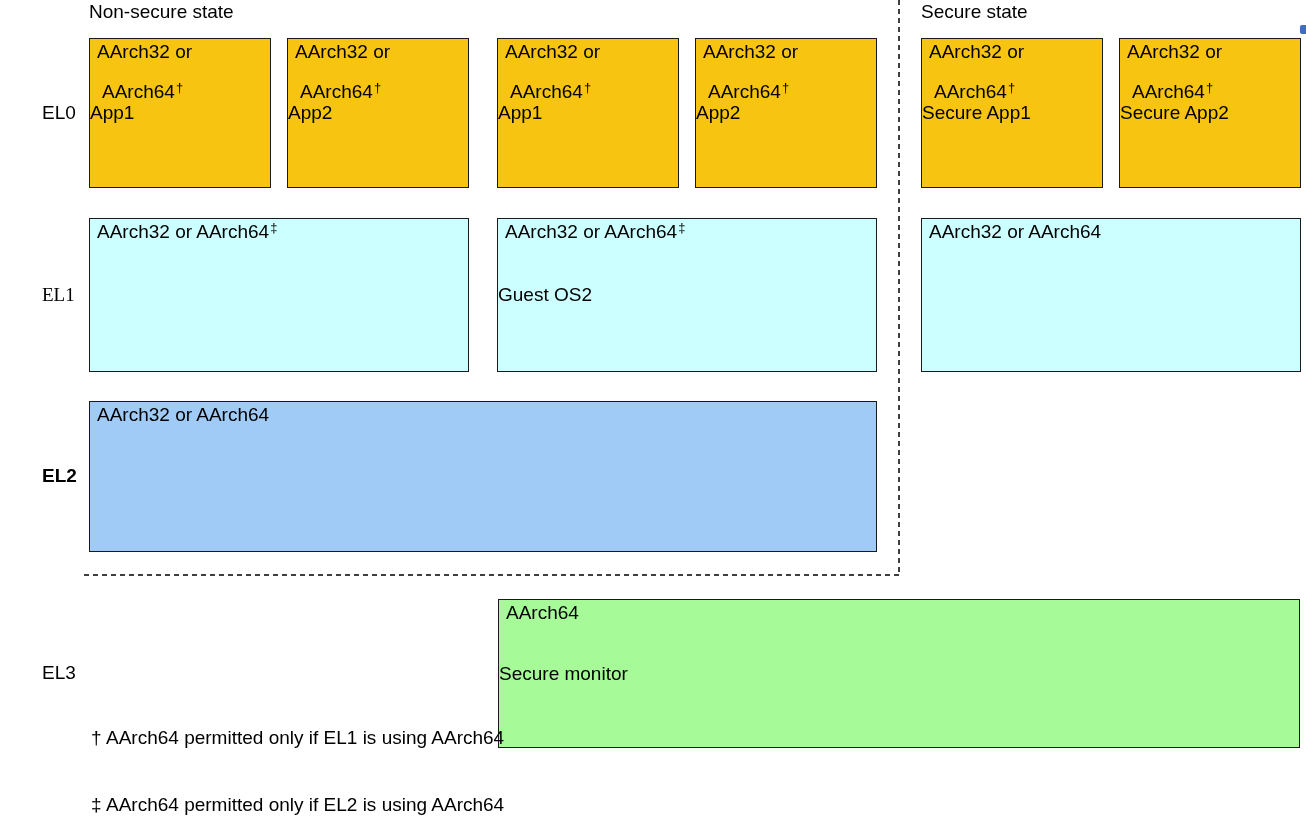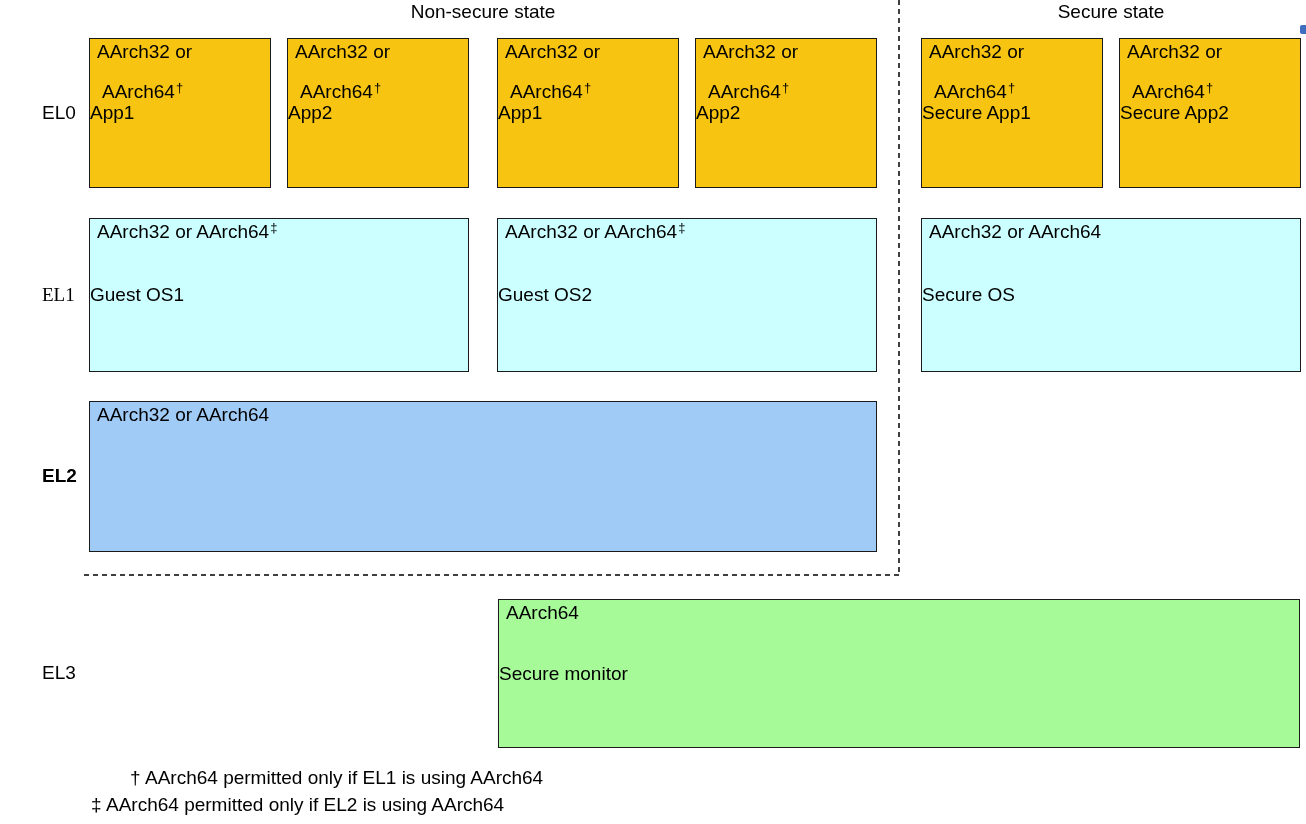--- a/index.html
+++ b/index.html
@@ -1,21 +1,21 @@
 <!DOCTYPE html>
 <html style="--app-box: #F8C412; --os-box: #CCFFFF; --hyp-box: #A1CBF7; --mon-box: #A6FB98; --border: #1A1A1A; --dash: #3F3F3F; --frag: #3E6FBE;"><head>
 <meta charset="utf-8">
 <style>
   html,body { margin:0; padding:0; background:#ffffff; }
   .stage {
     position:relative; width:1306px; height:824px;
     font-family:"Liberation Sans", sans-serif;
     font-size:19px; color:#000; background:#fff; overflow:hidden;
   }
-  .title { position:absolute; top:1px; text-align:center; }
+  .title { position:absolute; top:1px; }
   .el-label { position:absolute; left:42px; }
   .box {
     position:absolute; box-sizing:border-box;
     border:1.5px solid var(--border,#1a1a1a);
   }
   .box.app  { background:var(--app-box,#F8C412); }
   .box.os   { background:var(--os-box,#CCFFFF);padding-left:44px; }
   .box.hyp  { background:var(--hyp-box,#A1CBF7); }
   .box.mon  { background:var(--mon-box,#A6FB98); }
   .arch { position:absolute; top:2px; left:7px; right:3px; line-height:22px; }
@@ -99,43 +99,41 @@
   <div class="box app" style="left:1119px;top:38px;width:182px;height:150px;">
     <div class="arch">
       <div>AArch32 or</div>
       <div class="l2"><span>AArch64</span><span class="sup">†</span></div>
     </div>
     <div class="boxlabel">Secure App2</div>
   </div>
 
   <div class="box os" style="left:89px;top:218px;width:380px;height:154px;">
     <div class="arch"><span>AArch32 or AArch64</span><span class="sup">‡</span></div>
-    <div class="boxlabel">Guest OS1</div>
   </div>
 
   <div class="box os" style="left:497px;top:218px;width:380px;height:154px;">
     <div class="arch"><span>AArch32 or AArch64</span><span class="sup">‡</span></div>
     <div class="boxlabel">Guest OS2</div>
   </div>
 
   <div class="box os" style="left:921px;top:218px;width:380px;height:154px;">
     <div class="arch"><span>AArch32 or AArch64</span><span class="sup"></span></div>
-    <div class="boxlabel">Secure OS</div>
   </div>
 
   <div class="box hyp" style="left:89px;top:401px;width:788px;height:151px;">
     <div class="arch">AArch32 or AArch64</div>
   </div>
 
   <div class="box mon" style="left:498px;top:599px;width:802px;height:149px;">
     <div class="arch">AArch64</div>
     <div class="boxlabel">Secure monitor</div>
   </div>
 
-  <div class="footnote" style="top:767px;margin-left:39px;">
+  <div class="footnote" style="top:727px;">
     <span class="fsym">†</span><span>AArch64 permitted only if EL1 is using AArch64</span>
   </div>
   <div class="footnote" style="top:794px;">
     <span class="fsym">‡</span><span>AArch64 permitted only if EL2 is using AArch64</span>
   </div>
 
   <div class="link-frag"></div>
 
 </div>
 

